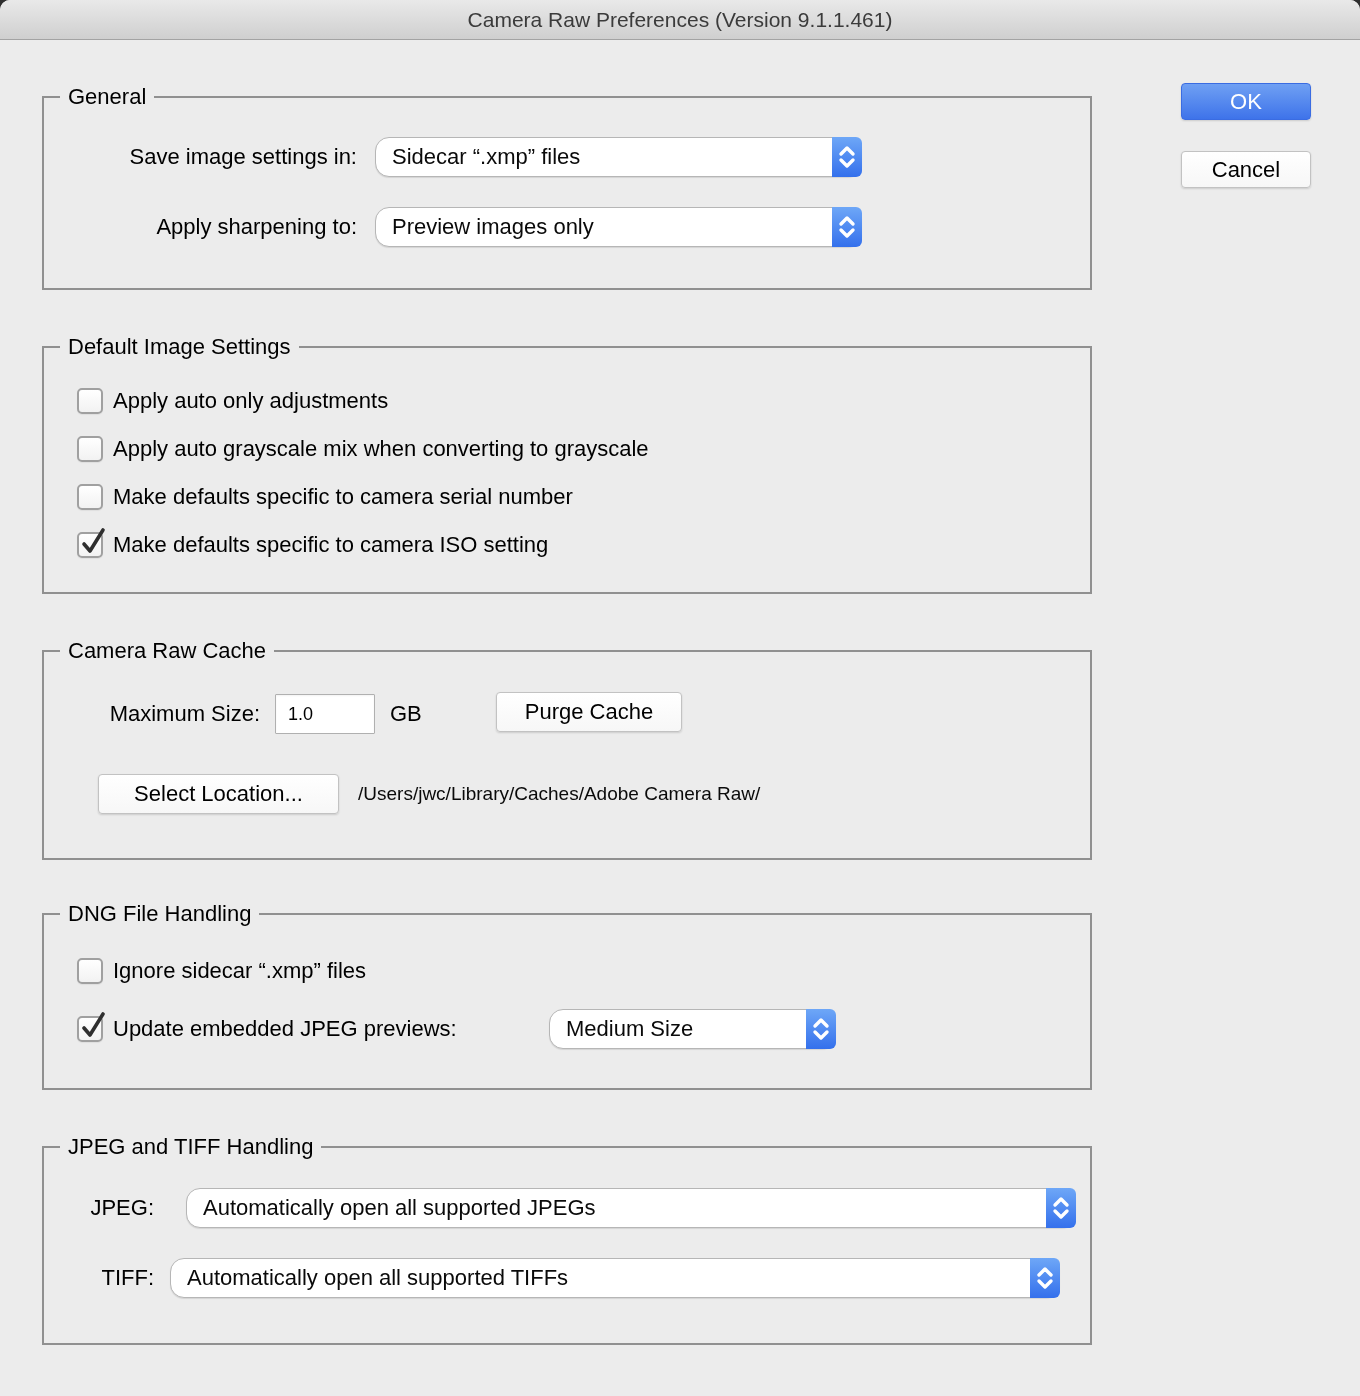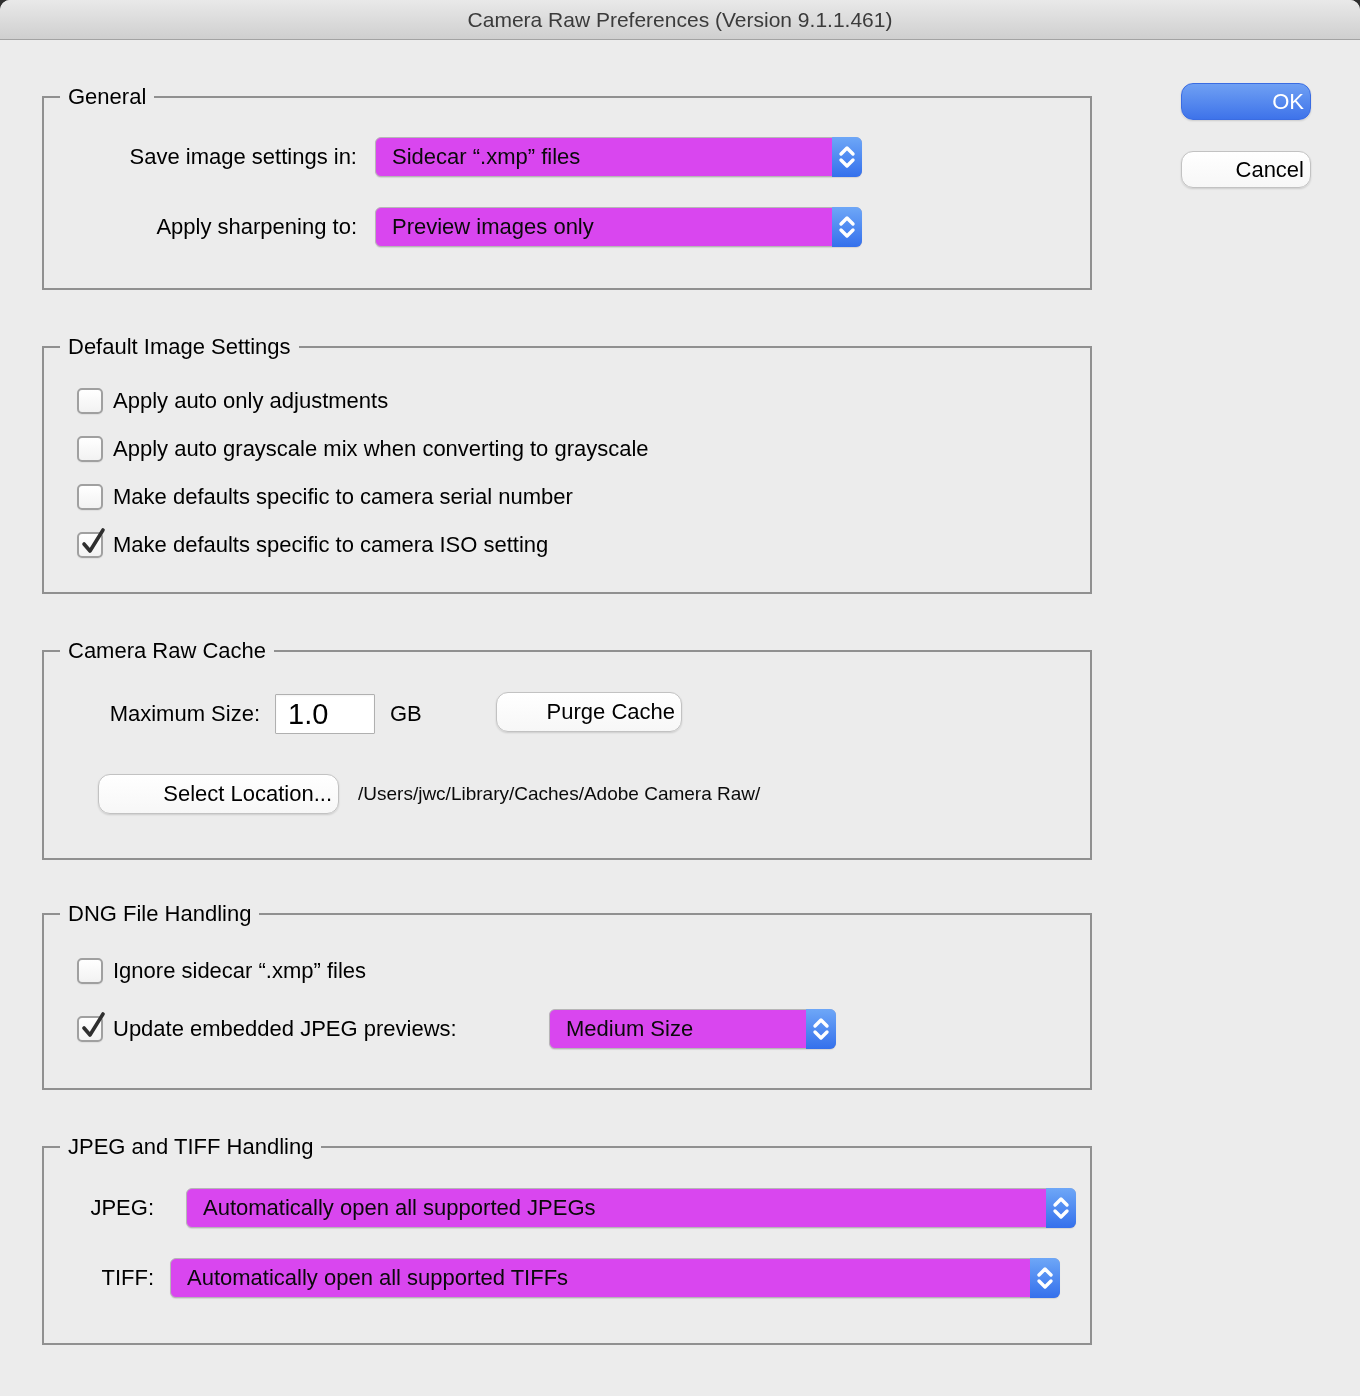--- a/index.html
+++ b/index.html
@@ -28,21 +28,21 @@
   .legend{
     position:absolute;top:-15px;left:16px;
     background:#ececec;padding:0 8px;
     font-size:22px;line-height:28px;color:#000;white-space:nowrap;
   }
   .lbl{position:absolute;font-size:22px;color:#000;white-space:nowrap;}
   .lbl.right{text-align:right;padding-left:24px;}
   
   .popup{
     position:absolute;height:40px;
-    background:#d946ef;border:1px solid #b6b6b6;border-radius:6px;
+    background:#ffffff;border:1px solid #b6b6b6;border-radius:14px;
     box-shadow:0 1px 1px rgba(0,0,0,.10);
   }
   .popup .val{
     position:absolute;left:16px;top:0;line-height:37px;
     font-size:22px;color:#0a0a0a;white-space:nowrap;
   }
   .popup .cap{
     position:absolute;right:-1px;top:-1px;bottom:-1px;width:30px;
     border-radius:0 6px 6px 0;
     background:linear-gradient(#6ea7f7,#3470ec);
@@ -57,33 +57,33 @@
     background:linear-gradient(#ffffff,#f2f2f2);
     box-shadow:0 1px 1px rgba(0,0,0,.06);
   }
   .checkbox svg{display:none;position:absolute;left:1px;top:-8px;overflow:visible;}
   .checkbox.checked svg{display:block;}
   .chkrow label{margin-left:10px;font-size:22px;color:#000;white-space:nowrap;}
   
   .btn{
     position:absolute;
     background:linear-gradient(#ffffff,#f7f7f7);
-    border:1px solid #c2c2c2;border-radius:12px;
-    font-size:22px;color:#000;text-align:right;
+    border:1px solid #c2c2c2;border-radius:4px;
+    font-size:22px;color:#000;text-align:center;
     box-shadow:0 1px 2px rgba(0,0,0,.14);
     font-family:inherit;white-space:nowrap;
   }
   .btn.primary{
     background:linear-gradient(#6fa0f3,#3e73ea);
     border:1px solid #3a6ce2;color:#fff;
   }
   
   .textfield{
     position:absolute;background:#fff;border:1px solid #b0b0b0;border-radius:1px;
-    font-size:29px;color:#000;padding:0 6px 0 12px;
+    font-size:18px;color:#000;padding:0 6px 0 12px;
     font-family:inherit;box-shadow:inset 0 1px 2px rgba(0,0,0,.05);
   }
   .pathtext{position:absolute;font-size:19px;color:#0a0a0a;white-space:nowrap;}
 </style>
 </head>
 <body>
 
 <div class="dialog">
 
   <div class="titlebar">

